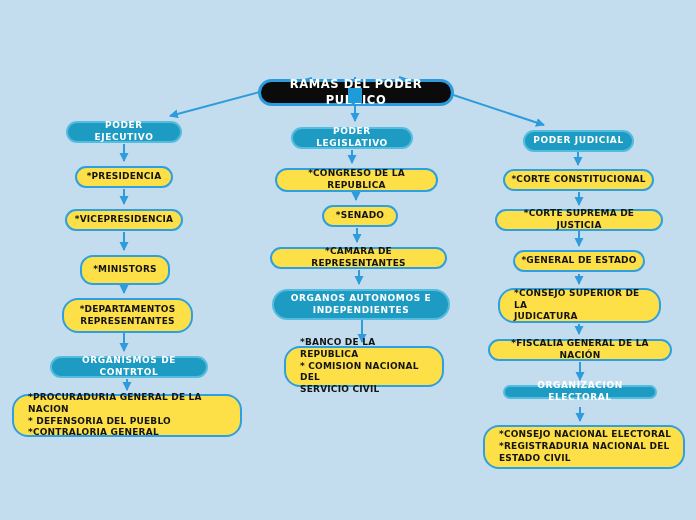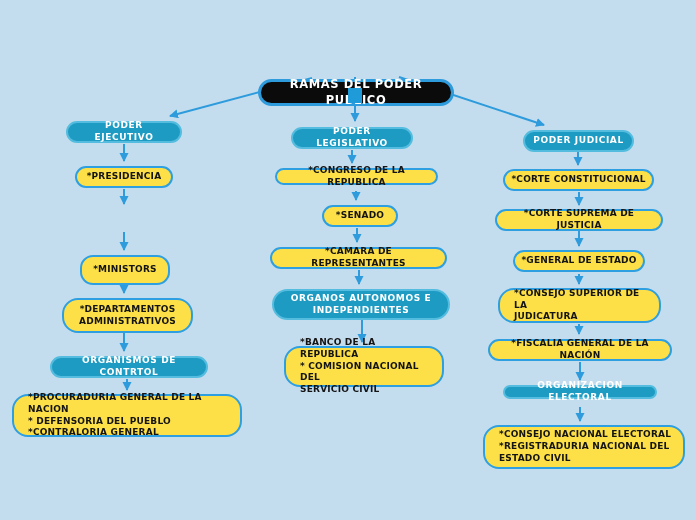--- a/index.html
+++ b/index.html
@@ -69,29 +69,30 @@
   </svg>
 
   <div class="node root" style="left:258px;top:50px;width:196px;height:27px">RAMAS DEL PODER PUBLICO</div>
   <div class="handle" style="left:348px;top:88px;width:14px;height:15px"></div>
 
   <div class="node pill" style="left:66px;top:121px;width:116px;height:22px">PODER EJECUTIVO</div>
   <div class="node pill" style="left:291px;top:127px;width:122px;height:22px">PODER LEGISLATIVO</div>
   <div class="node pill" style="left:523px;top:130px;width:111px;height:22px">PODER JUDICIAL</div>
 
   <div class="node leaf" style="left:75px;top:166px;width:98px;height:22px">*PRESIDENCIA</div>
+  <div class="node leaf" style="left:65px;top:209px;width:118px;height:22px">*VICEPRESIDENCIA</div>
   <div class="node leaf" style="left:80px;top:255px;width:90px;height:30px">*MINISTORS</div>
   <div class="node leaf r16" style="left:62px;top:298px;width:131px;height:35px">*DEPARTAMENTOS
-ADMINISTRATIVOS</div>
+REPRESENTANTES</div>
   <div class="node pill" style="left:50px;top:356px;width:158px;height:22px">ORGANISMOS DE CONTRTOL</div>
   <div class="node leaf r16 align-left" style="left:12px;top:394px;width:230px;height:43px">*PROCURADURIA GENERAL DE LA NACION
 * DEFENSORIA DEL PUEBLO
 *CONTRALORIA GENERAL</div>
 
-  <div class="node leaf" style="left:275px;top:168px;width:163px;height:17px">*CONGRESO DE LA REPUBLICA</div>
+  <div class="node leaf" style="left:275px;top:168px;width:163px;height:24px">*CONGRESO DE LA REPUBLICA</div>
   <div class="node leaf" style="left:322px;top:205px;width:76px;height:22px">*SENADO</div>
   <div class="node leaf" style="left:270px;top:247px;width:177px;height:22px">*CAMARA DE REPRESENTANTES</div>
   <div class="node pill r16" style="left:272px;top:289px;width:178px;height:31px">ORGANOS AUTONOMOS E
 INDEPENDIENTES</div>
   <div class="node leaf r16 align-left" style="left:284px;top:346px;width:160px;height:41px">*BANCO DE LA REPUBLICA
 * COMISION NACIONAL DEL
 SERVICIO CIVIL</div>
 
   <div class="node leaf" style="left:503px;top:169px;width:151px;height:22px">*CORTE CONSTITUCIONAL</div>
   <div class="node leaf" style="left:495px;top:209px;width:168px;height:22px">*CORTE SUPREMA DE JUSTICIA</div>

